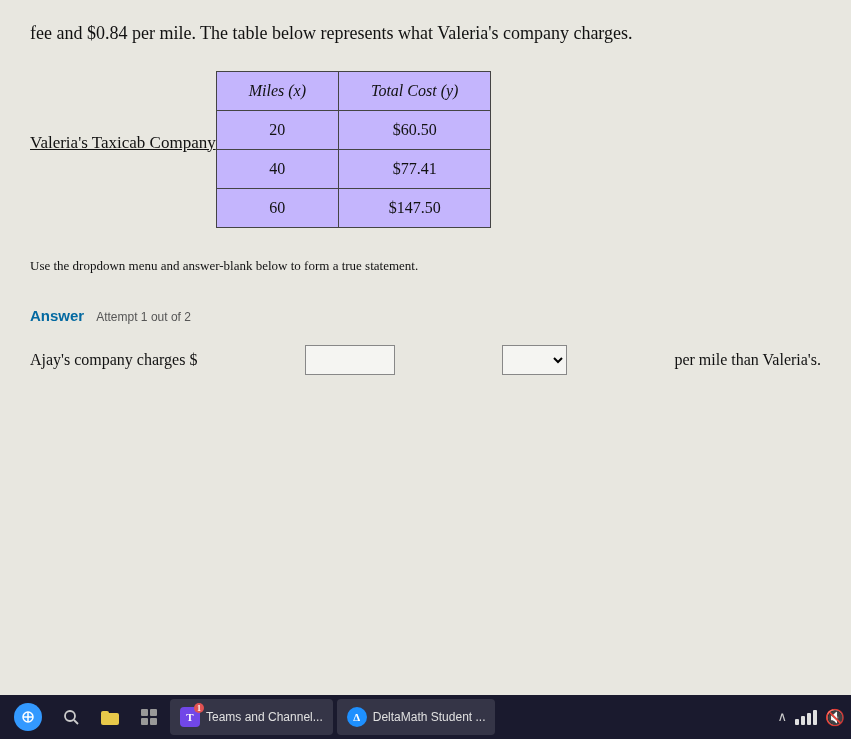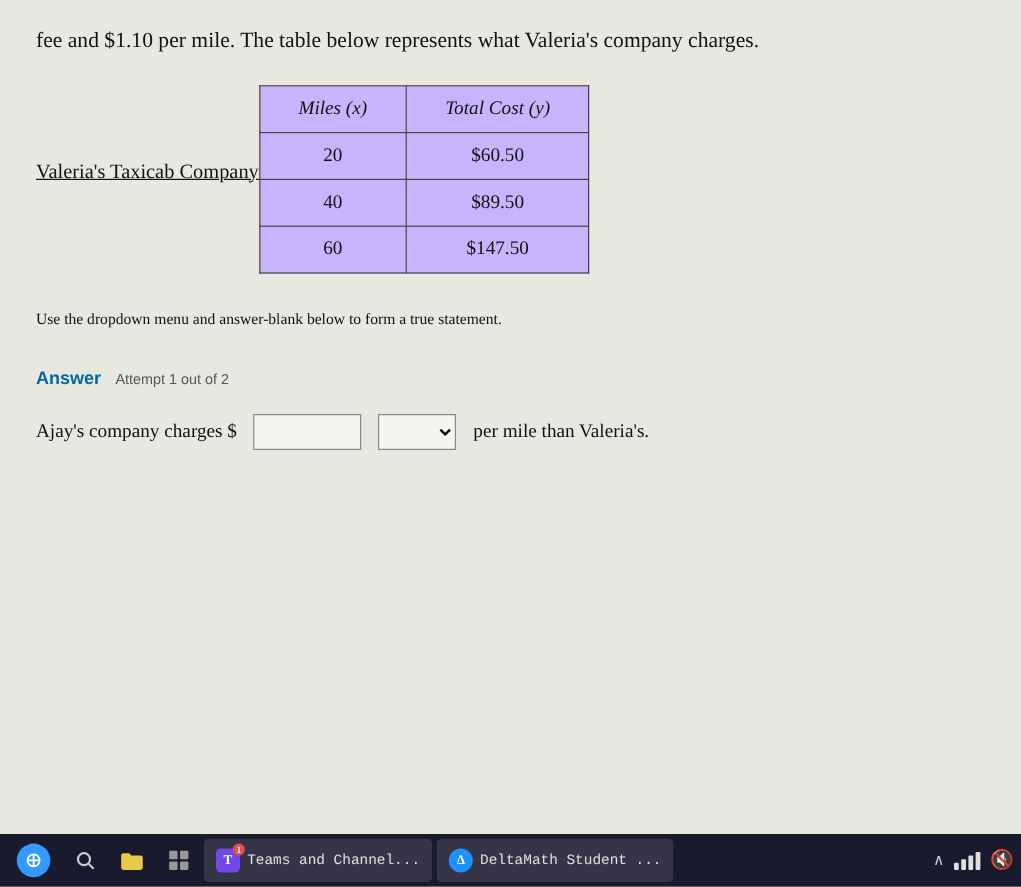--- a/index.html
+++ b/index.html
@@ -90,20 +90,21 @@
       margin-left: 8px;
     }
 
     .answer-row {
       display: flex;
       align-items: center;
       margin-top: 16px;
       gap: 14px;
       font-size: 16px;
       color: #111;
+      justify-content: space-between;
     }
 
     .answer-input-box {
       width: 90px;
       height: 30px;
       border: 1.5px solid #888;
       background: #f5f5f2;
       font-size: 15px;
       padding: 2px 6px;
     }
@@ -181,21 +182,21 @@
     }
 
     .taskbar-app-icon.delta {
       background: #1e90ff;
       border-radius: 50%;
     }
 
     .taskbar-app-label {
       color: #e0e0e0;
       font-size: 12px;
-      font-family: Liberation Mono, monospace;
+      font-family: Liberation Sans, sans-serif;
     }
 
     .taskbar-right {
       margin-left: auto;
       display: flex;
       align-items: center;
       gap: 8px;
     }
 
     .volume-icon {
@@ -223,40 +224,40 @@
     .caret-icon {
       color: #ccc;
       font-size: 13px;
     }
   </style>
 </head>
 <body>
 
 <div class="main-content">
 
-  <p class="intro-text">fee and $1.10 per mile. The table below represents what Valeria's company charges.</p>
+  <p class="intro-text">fee and $0.84 per mile. The table below represents what Valeria's company charges.</p>
 
   <div class="table-section">
     <div class="table-title">Valeria's Taxicab Company</div>
 
     <table class="data-table">
       <thead>
         <tr>
           <th>Miles (x)</th>
           <th>Total Cost (y)</th>
         </tr>
       </thead>
       <tbody id="table-body">
       <tr>
             <td>20</td>
             <td>$60.50</td>
           </tr>
           <tr>
             <td>40</td>
-            <td>$89.50</td>
+            <td>$77.41</td>
           </tr>
           <tr>
             <td>60</td>
             <td>$147.50</td>
           </tr>
         </tbody>
     </table>
   </div>
 
   <p class="instruction-text">Use the dropdown menu and answer-blank below to form a true statement.</p>

